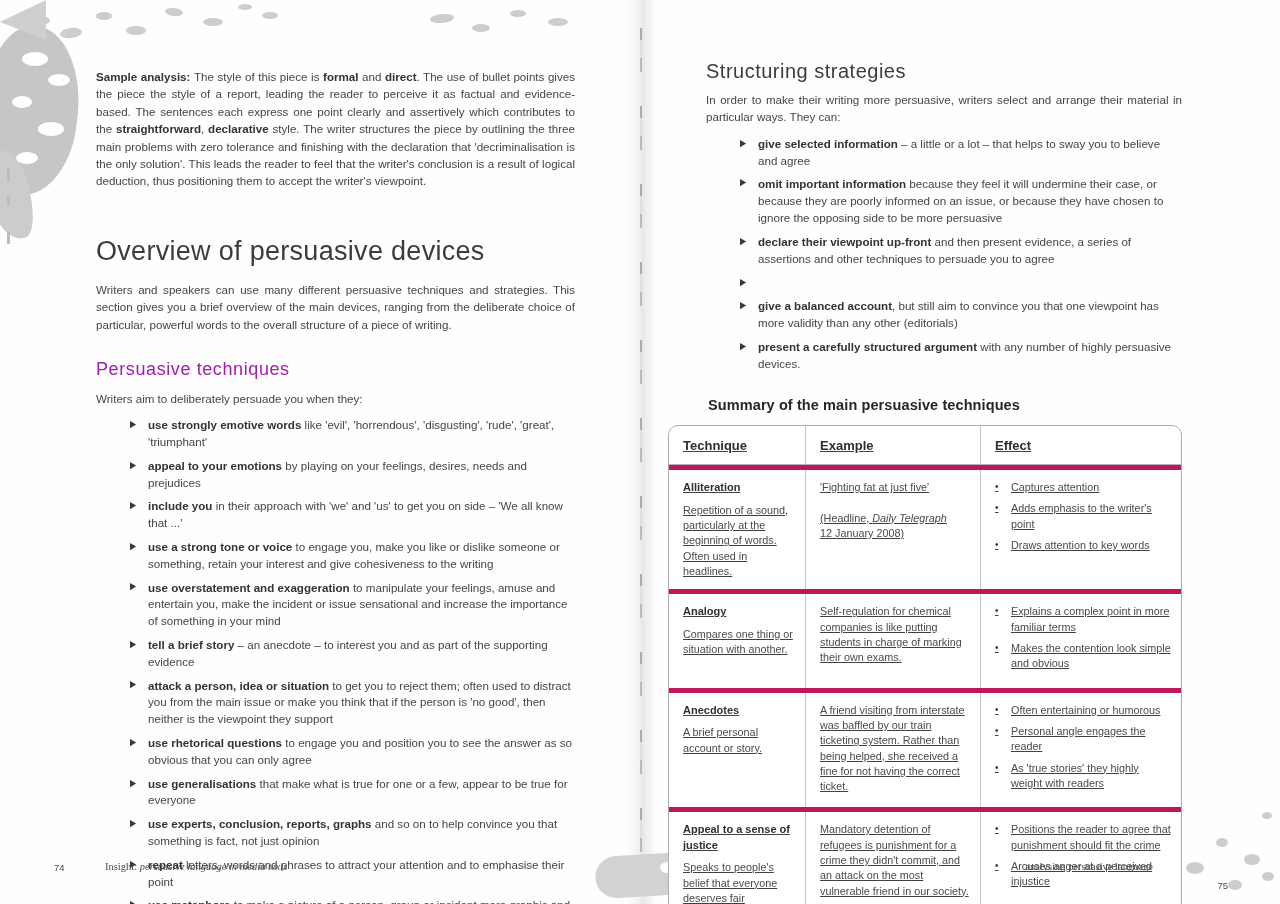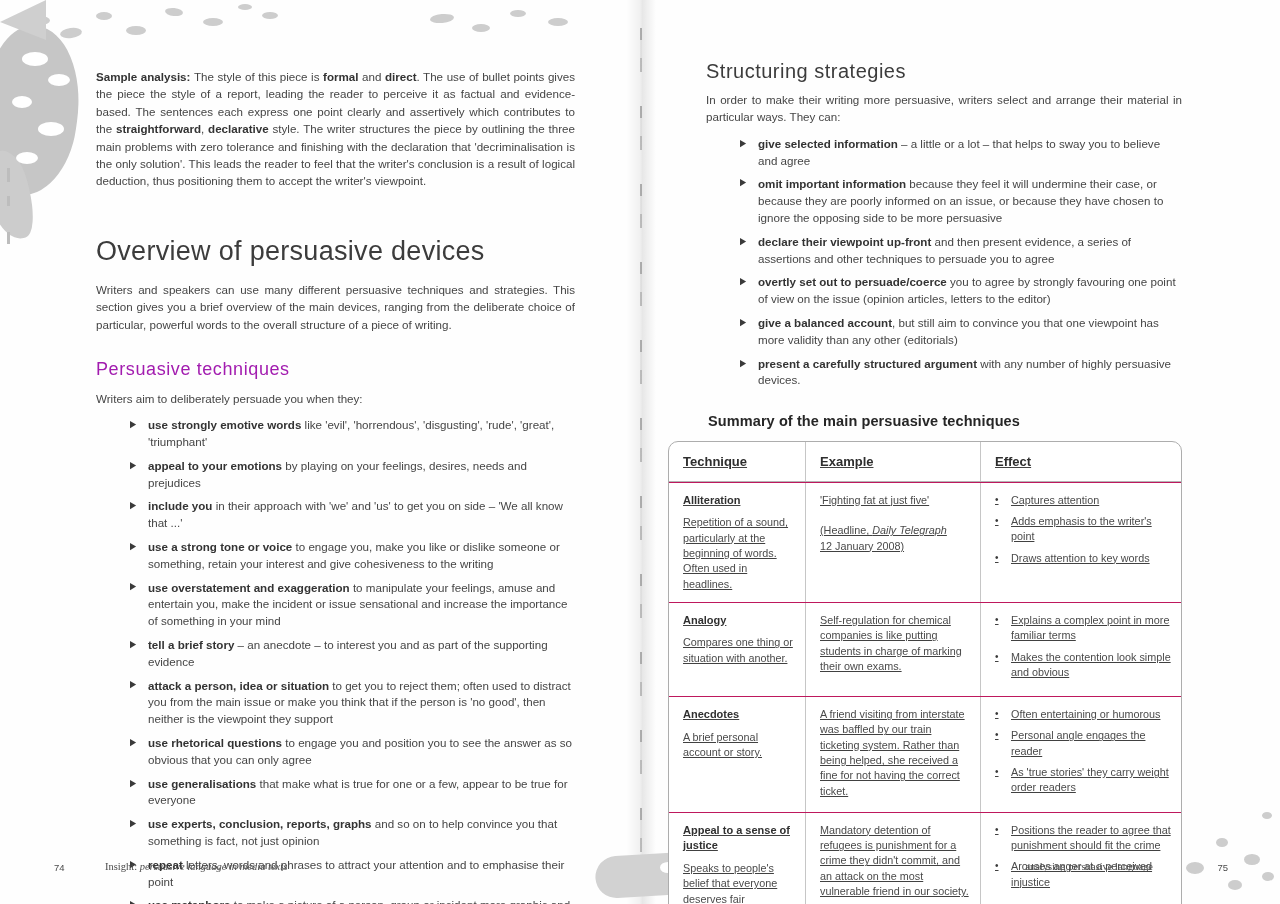--- a/index.html
+++ b/index.html
@@ -51,21 +51,21 @@
     font-size:14.5px; font-weight:bold; color:#262626; letter-spacing:0.1px;
     margin:24px 0 12px 40px;
   }
   .summary-table {
     width:514px; border:1.5px solid #adadad; border-radius:10px;
     background:#fff; overflow:hidden;
   }
   .t-row { display:grid; grid-template-columns:137px 175px 1fr;text-decoration:underline; }
   .t-head .t-cell { font-size:13px; font-weight:bold; color:#2e2e2e; padding:11px 12px 9px 14px; }
   .t-head { border-bottom:1px solid #b5b5b5; }
-  .t-body { border-top:1px solid #be185d; }
+  .t-body { border-top:5px solid #be185d; }
   .t-body:first-of-type { border-top:none; }
   .t-cell { padding:10px 10px 10px 14px; font-size:10.8px; line-height:1.42; color:#4a4a4a; }
   .t-cell.c1, .t-cell.c2 { border-right:1px solid #c6c6c6; }
   .tech-name { font-weight:bold; color:#303030; font-size:11px; }
   .tech-desc { margin-top:7px; }
   .example-cell { white-space:pre-line; }
   .effect-item { display:flex; gap:8px; margin:0 0 6px 0; }
   .effect-bullet { flex:0 0 8px; font-size:10px; line-height:1.4; color:#3a3a3a; }
 
   
@@ -240,21 +240,20 @@
       <div class="bullet">
           <span class="bmark">▶</span>
           <div class="btext"><strong>omit important information</strong><span> because they feel it will undermine their case, or because they are poorly informed on an issue, or because they have chosen to ignore the opposing side to be more persuasive</span></div>
         </div>
       <div class="bullet">
           <span class="bmark">▶</span>
           <div class="btext"><strong>declare their viewpoint up-front</strong><span> and then present evidence, a series of assertions and other techniques to persuade you to agree</span></div>
         </div>
       <div class="bullet">
           <span class="bmark">▶</span>
-          <div class="btext"><strong>overtly set out to persuade/coerce</strong><span> you to agree by strongly favouring one point of view on the issue (opinion articles, letters to the editor)</span></div>
         </div>
       <div class="bullet">
           <span class="bmark">▶</span>
           <div class="btext"><strong>give a balanced account</strong><span>, but still aim to convince you that one viewpoint has more validity than any other (editorials)</span></div>
         </div>
       <div class="bullet">
           <span class="bmark">▶</span>
           <div class="btext"><strong>present a carefully structured argument</strong><span> with any number of highly persuasive devices.</span></div>
         </div>
     </div>
@@ -322,21 +321,21 @@
           <div class="effect-item">
             <span class="effect-bullet">•</span>
             <span>Often entertaining or humorous</span>
           </div>
           <div class="effect-item">
             <span class="effect-bullet">•</span>
             <span>Personal angle engages the reader</span>
           </div>
           <div class="effect-item">
             <span class="effect-bullet">•</span>
-            <span>As 'true stories' they carry weight order readers</span>
+            <span>As 'true stories' they highly weight with readers</span>
           </div>
         </div>
     </div>
 
     <div class="t-row t-body">
       <div class="t-cell c1">
         <div class="tech-name">Appeal to a sense of justice</div>
         <div class="tech-desc">Speaks to people's belief that everyone deserves fair treatment.</div>
       </div>
       <div class="t-cell c2 example-cell"><span>Mandatory detention of refugees is punishment for a crime they didn't commit, and an attack on the most vulnerable friend in our society.</span></div>
@@ -351,13 +350,13 @@
           </div>
         </div>
     </div>
 
   </div>
 </div>
 
 <div class="footer page-num" style="left:54px; top:862px;">74</div>
 <div class="footer footer-serif" style="left:105px; top:861px;"><span>Insight: </span><span class="italic">persuasive language in media texts</span></div>
 <div class="footer footer-serif" style="right:127px; top:861px;">analysing persuasive language</div>
-<div class="footer page-num" style="right:52px; top:862px;">75</div>
+<div class="footer page-num" style="right:52px; top:880px;">75</div>
 
 </body></html>

